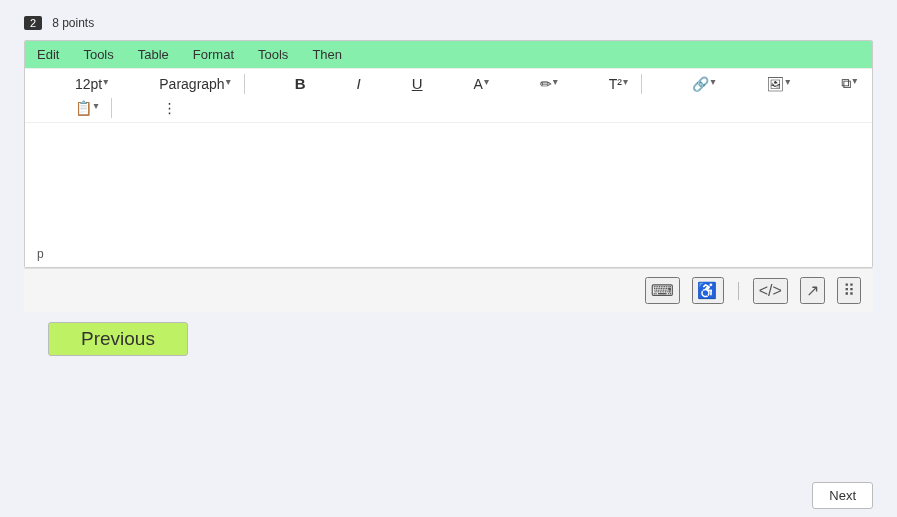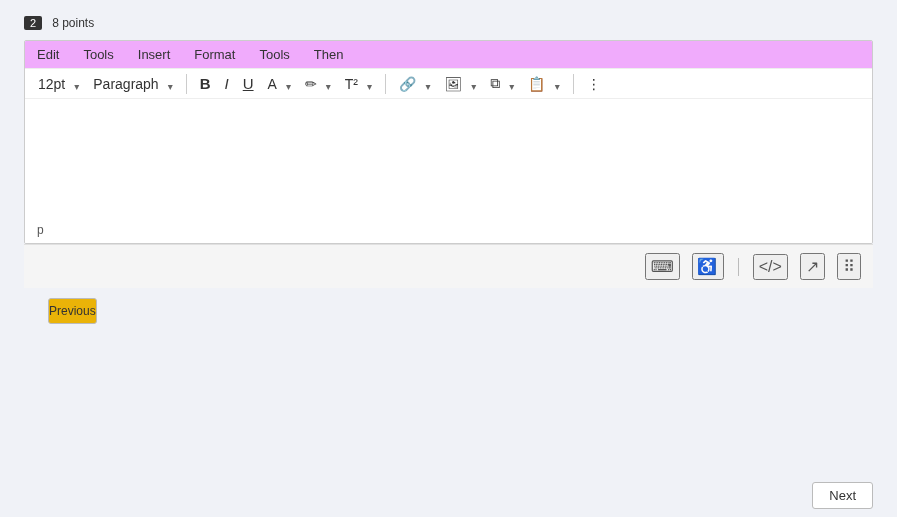--- a/index.html
+++ b/index.html
@@ -52,21 +52,21 @@
       overflow: hidden;
     }
     .menu-bar {
       display: flex;
       align-items: center;
       gap: 16px;
       padding: 4px 8px;
       font-size: 13px;
       color: #333;
       border-bottom: 1px solid #eee;
-      background: #f0abfc;
+      background: #86efac;
       cursor: pointer;
     }
     .menu-bar span {
       cursor: pointer;
       padding: 2px 4px;
     }
     .toolbar {
       display: flex;
       align-items: center;
       padding: 4px 8px;
@@ -99,22 +99,23 @@
     }
     .toolbar-btn {
       font-size: 14px;
       padding: 2px 5px;
       cursor: pointer;
       border: none;
       background: transparent;
       color: #333;
       border-radius: 2px;
       display: flex;
-      align-items: flex-end;
-      gap: 9px;
+      align-items: flex-start;
+      gap: 1px;
+      margin-left: 37px;
     }
     .toolbar-btn.bold { font-weight: bold; font-size: 15px; }
     .toolbar-btn.italic { font-style: italic; font-size: 15px; }
     .toolbar-btn.underline { text-decoration: underline; font-size: 15px; }
     .chevron {
       font-size: 10px;
       color: #666;
     }
     .editor-content {
       min-height: 120px;
@@ -145,25 +146,25 @@
       background: #bbb;
       margin: 0 2px;
     }
     .footer-row {
       display: flex;
       align-items: center;
       justify-content: space-between;
       padding: 10px 24px;
     }
     .prev-btn {
-      background: #eab308;
+      background: #bef264;
       border: 1px solid #bbb;
       border-radius: 3px;
-      padding: 5px 0;
-      font-size: 12px;
+      padding: 5px 32px;
+      font-size: 19px;
       cursor: pointer;
       color: #333;
     }
     .next-btn {
       background: #fff;
       border: 1px solid #bbb;
       border-radius: 3px;
       padding: 5px 16px;
       font-size: 13px;
       cursor: pointer;
@@ -190,21 +191,21 @@
   </div>
 
   <div class="question-text">
   </div>
 
   <div class="editor-area">
 
     <div class="menu-bar">
       <span>Edit</span>
       <span>Tools</span>
-      <span>Insert</span>
+      <span>Table</span>
       <span>Format</span>
       <span>Tools</span>
       <span>Then</span>
     </div>
 
     <div class="toolbar">
       <div class="toolbar-group">
         <button class="toolbar-btn toolbar-select">
           <span>12pt</span>
           <span class="chevron">▾</span>

